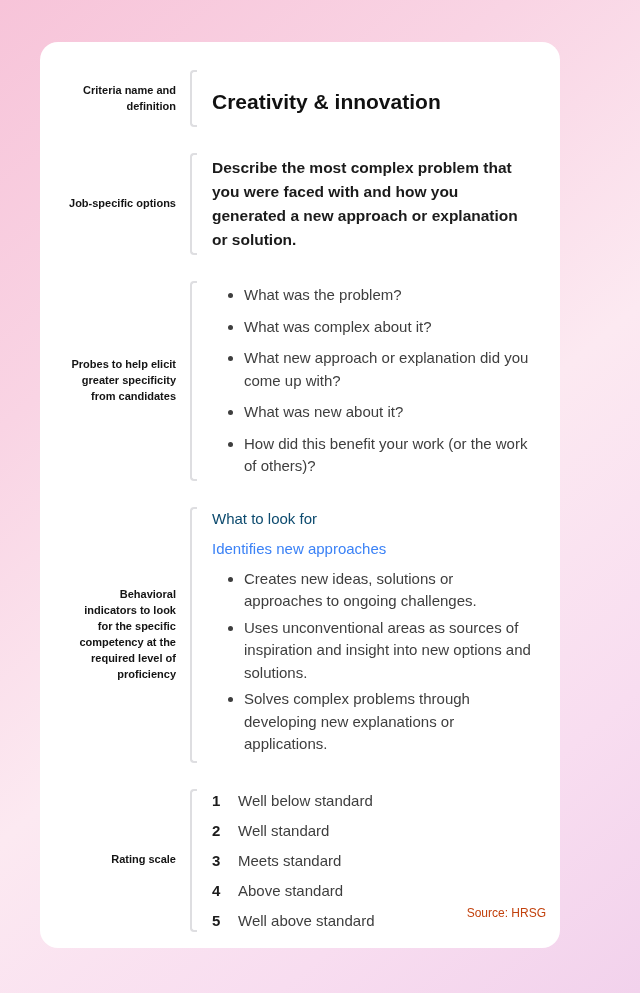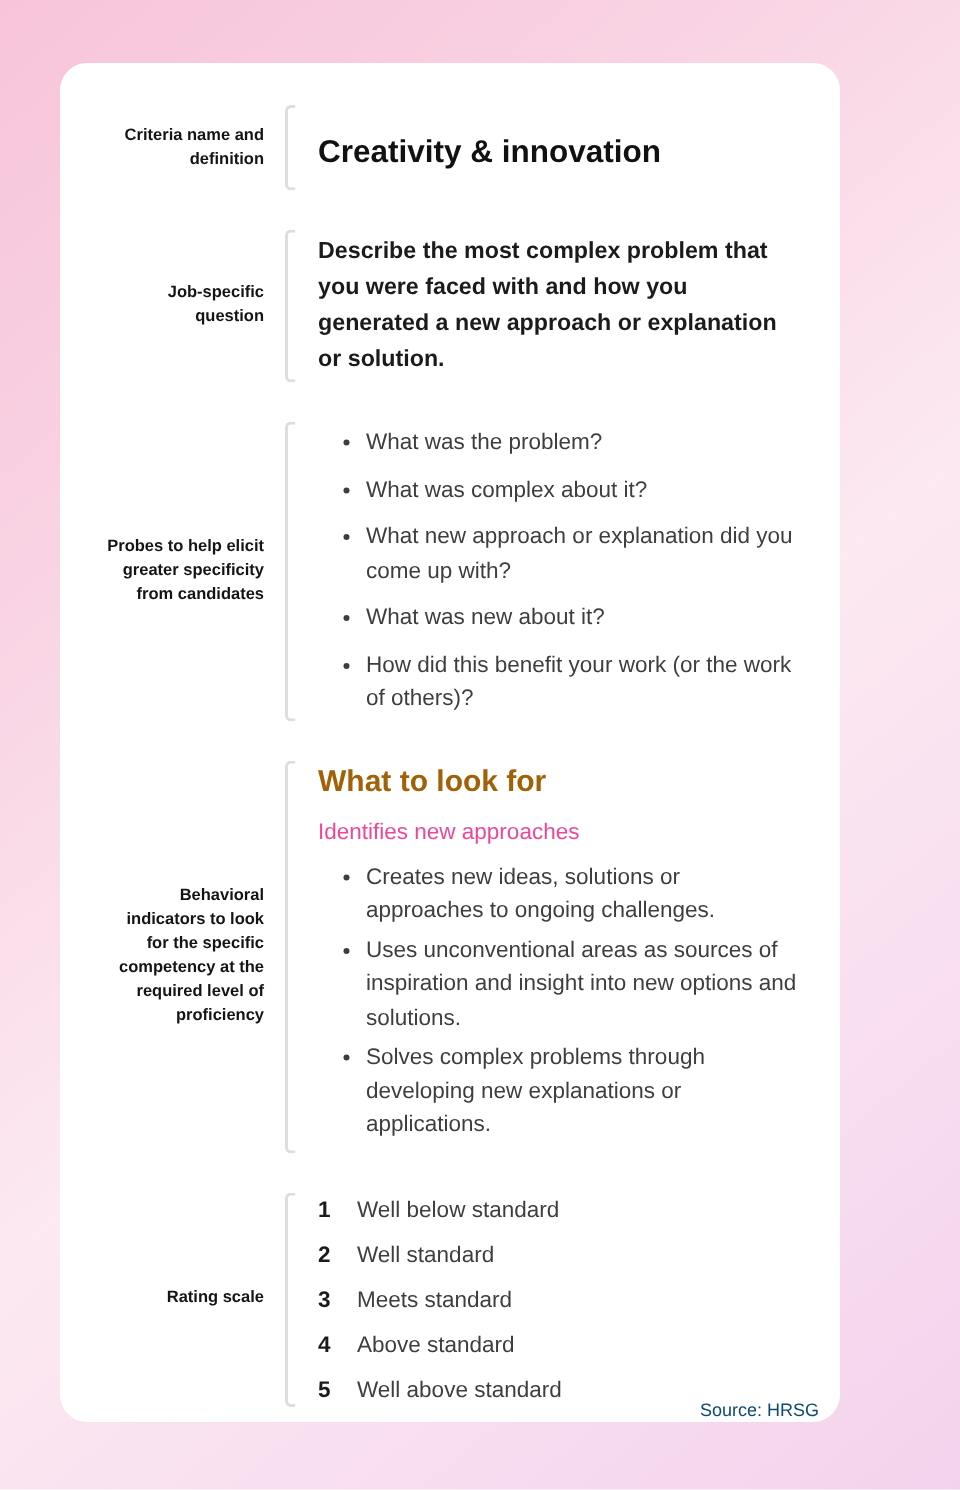--- a/index.html
+++ b/index.html
@@ -80,28 +80,28 @@
   }
   ul.bullets li {
     font-size: 15px;
     color: #3e3e3e;
     line-height: 1.5;
     margin: 0 0 9px 12px;
   }
   ul.bullets li:last-child { margin-bottom: 0; }
   ul.bullets.tight li { margin-bottom: 4px; }
   .wtlf {
-    font-size: 20px;
-    font-weight: 700;
-    color: #a16207;
+    font-size: 15px;
+    font-weight: 400;
+    color: #0c4a6e;
     margin: 0 0 13px 0;
   }
   .intro {
     font-size: 15px;
-    color: #ec4899;
+    color: #3b82f6;
     margin: 0 0 11px 0;
   }
   .rating-row {
     display: flex;
     align-items: baseline;
     gap: 17px;
     font-size: 15px;
     margin-bottom: 13px;
   }
   .rating-row:last-child { margin-bottom: 0; }
@@ -109,41 +109,41 @@
     font-weight: 700;
     color: #1b1b1b;
     min-width: 9px;
   }
   .rating-text {
     color: #3e3e3e;
   }
   .source {
     position: absolute;
     right: 14px;
-    bottom: 1px;
+    bottom: 28px;
     font-size: 12px;
-    color: #0c4a6e;
+    color: #c2410c;
   }
 </style>
 </head>
 <body>
 
 <div class="page">
   <div class="card">
 
     <div class="section">
       <div class="label">Criteria name and definition</div>
       <div class="content">
         <div class="bracket"></div>
         <h1 class="title">Creativity &amp; innovation</h1>
       </div>
     </div>
 
     <div class="section">
-      <div class="label">Job-specific question</div>
+      <div class="label">Job-specific options</div>
       <div class="content">
         <div class="bracket"></div>
         <div class="question">Describe the most complex problem that you were faced with and how you generated a new approach or explanation or solution.</div>
       </div>
     </div>
 
     <div class="section">
       <div class="label">Probes to help elicit greater specificity from candidates</div>
       <div class="content">
         <div class="bracket"></div>

